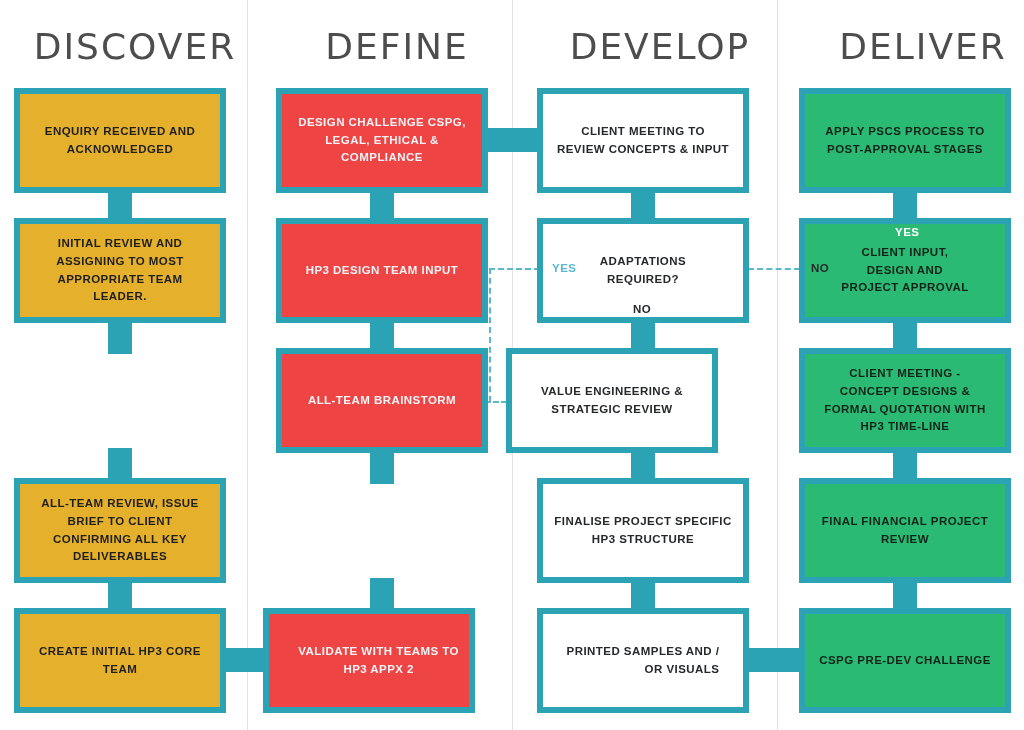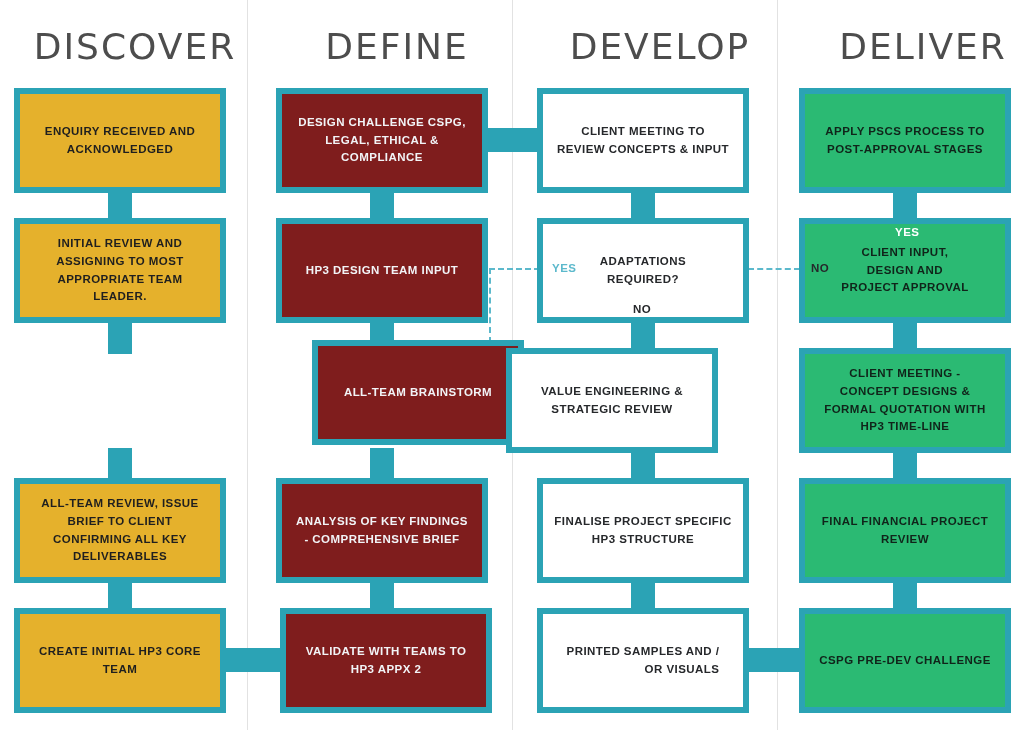--- a/index.html
+++ b/index.html
@@ -42,21 +42,21 @@
     text-align:center;
     padding:4px 10px;
     font-size:11.5px;
     line-height:1.55;
     letter-spacing:0.45px;
     font-weight:700;
     z-index:4;
   }
   .box .txt{display:block;white-space:pre-line;}
   .box.gold{background:#e5b12c;color:#1f1f1f;}
-  .box.navy{background:#7f1d1d;color:#f2f4f7;}
+  .box.navy{background:#ef4444;color:#f2f4f7;}
   .box.plain{background:#ffffff;color:#26282b;}
   .box.green{background:#2bba73;color:#10241a;}
 
   
   .conn{
     position:absolute;
     background:#2ba3b5;
     z-index:2;
   }
 
@@ -161,28 +161,24 @@
     </div>
 
   <div class="box navy" style="left:276px; top:88px;  width:212px; height:105px;">
     <span class="txt">DESIGN CHALLENGE CSPG,
 LEGAL, ETHICAL &amp;
 COMPLIANCE</span>
     </div>
   <div class="box navy" style="left:276px; top:218px; width:212px; height:105px;">
     <span class="txt">HP3 DESIGN TEAM INPUT</span>
     </div>
-  <div class="box navy" style="left:276px; top:340px; width:212px; height:105px;margin-left:36px;">
+  <div class="box navy" style="left:276px; top:348px; width:212px; height:105px;">
     <span class="txt">ALL-TEAM BRAINSTORM</span>
     </div>
-  <div class="box navy" style="left:276px; top:478px; width:212px; height:105px;">
-    <span class="txt">ANALYSIS OF KEY FINDINGS
-- COMPREHENSIVE BRIEF</span>
-    </div>
-  <div class="box navy" style="left:280px; top:608px; width:212px; height:105px;">
+  <div class="box navy" style="left:263px; top:608px; width:212px; height:105px;justify-content:flex-end;">
     <span class="txt">VALIDATE WITH TEAMS TO
 HP3 APPX 2</span>
     </div>
 
   <div class="box plain" style="left:537px; top:88px;  width:212px; height:105px;">
     <span class="txt">CLIENT MEETING TO
 REVIEW CONCEPTS &amp; INPUT</span>
     </div>
   <div class="box plain" style="left:537px; top:218px; width:212px; height:105px;">
     <span class="txt">ADAPTATIONS

